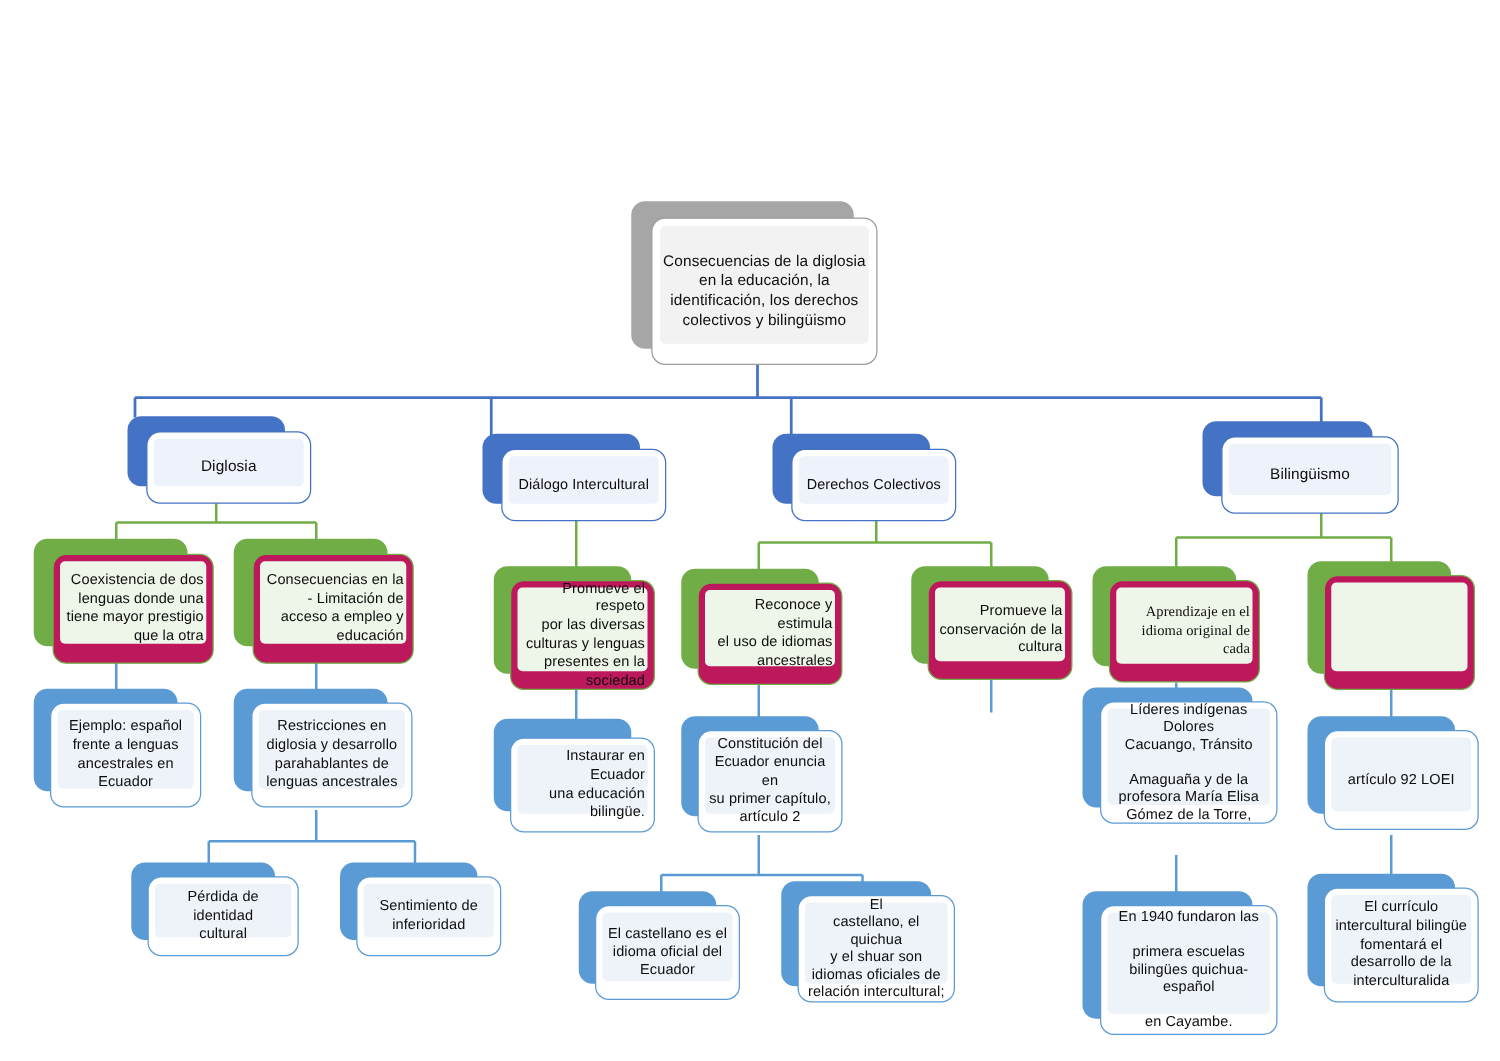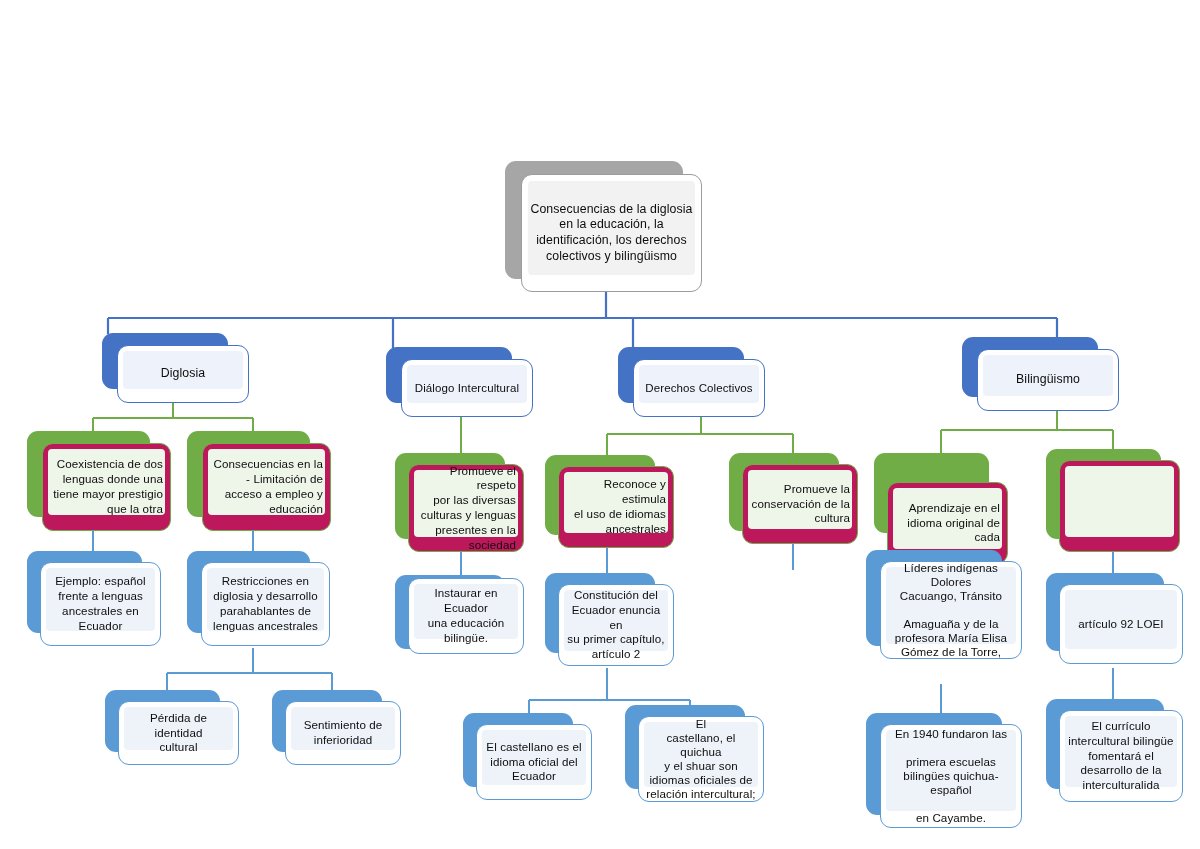--- a/index.html
+++ b/index.html
@@ -291,21 +291,21 @@
     <div class="card" style="left:13px; top:11px; width:116px; height:80px;">
       <div class="inner" style="left:5px; top:5px; right:5px; bottom:14px;"></div>
       <span class="label" style="position:relative; z-index:2;">Promueve la
 conservación de la
 cultura</span>
     </div>
   </div>
 
   <div class="node lvl-3" style="left:874px; top:453px; width:135px; height:96px;">
     <div class="plate" style="width:115px; height:80px;"></div>
-    <div class="card" style="left:13px; top:29px; width:121px; height:82px;">
+    <div class="card" style="left:13px; top:11px; width:121px; height:82px;font-family:Liberation Serif, serif;">
       <div class="inner" style="left:5px; top:5px; right:5px; bottom:14px;"></div>
       <span class="label" style="position:relative; z-index:2;">Aprendizaje en el
 idioma original de
 cada</span>
     </div>
   </div>
 
   <div class="node lvl-3" style="left:1046px; top:449px; width:135px; height:106px;">
     <div class="plate" style="width:115px; height:90px;"></div>
     <div class="card" style="left:13px; top:11px; width:121px; height:92px;">
@@ -348,21 +348,21 @@
     <div class="plate" style="width:110px; height:62px;"></div>
     <div class="card" style="left:13px; top:11px; width:116px; height:64px;">
       <div class="inner" style="left:5px; top:5px; right:5px; bottom:14px;"></div>
       <span class="label" style="position:relative; z-index:2;">Sentimiento de
 inferioridad</span>
     </div>
   </div>
 
   <div class="node lvl-4" style="left:395px; top:575px; width:130px; height:90px;">
     <div class="plate" style="width:110px; height:74px;"></div>
-    <div class="card" style="left:13px; top:3px; width:116px; height:76px;">
+    <div class="card" style="left:13px; top:15px; width:116px; height:76px;text-align:right;">
       <div class="inner" style="left:5px; top:5px; right:5px; bottom:14px;"></div>
       <span class="label" style="position:relative; z-index:2;">Instaurar en Ecuador
 una educación
 bilingüe.</span>
     </div>
   </div>
 
   <div class="node lvl-4" style="left:545px; top:573px; width:130px; height:96px;">
     <div class="plate" style="width:110px; height:80px;"></div>
     <div class="card" style="left:13px; top:11px; width:116px; height:82px;">

